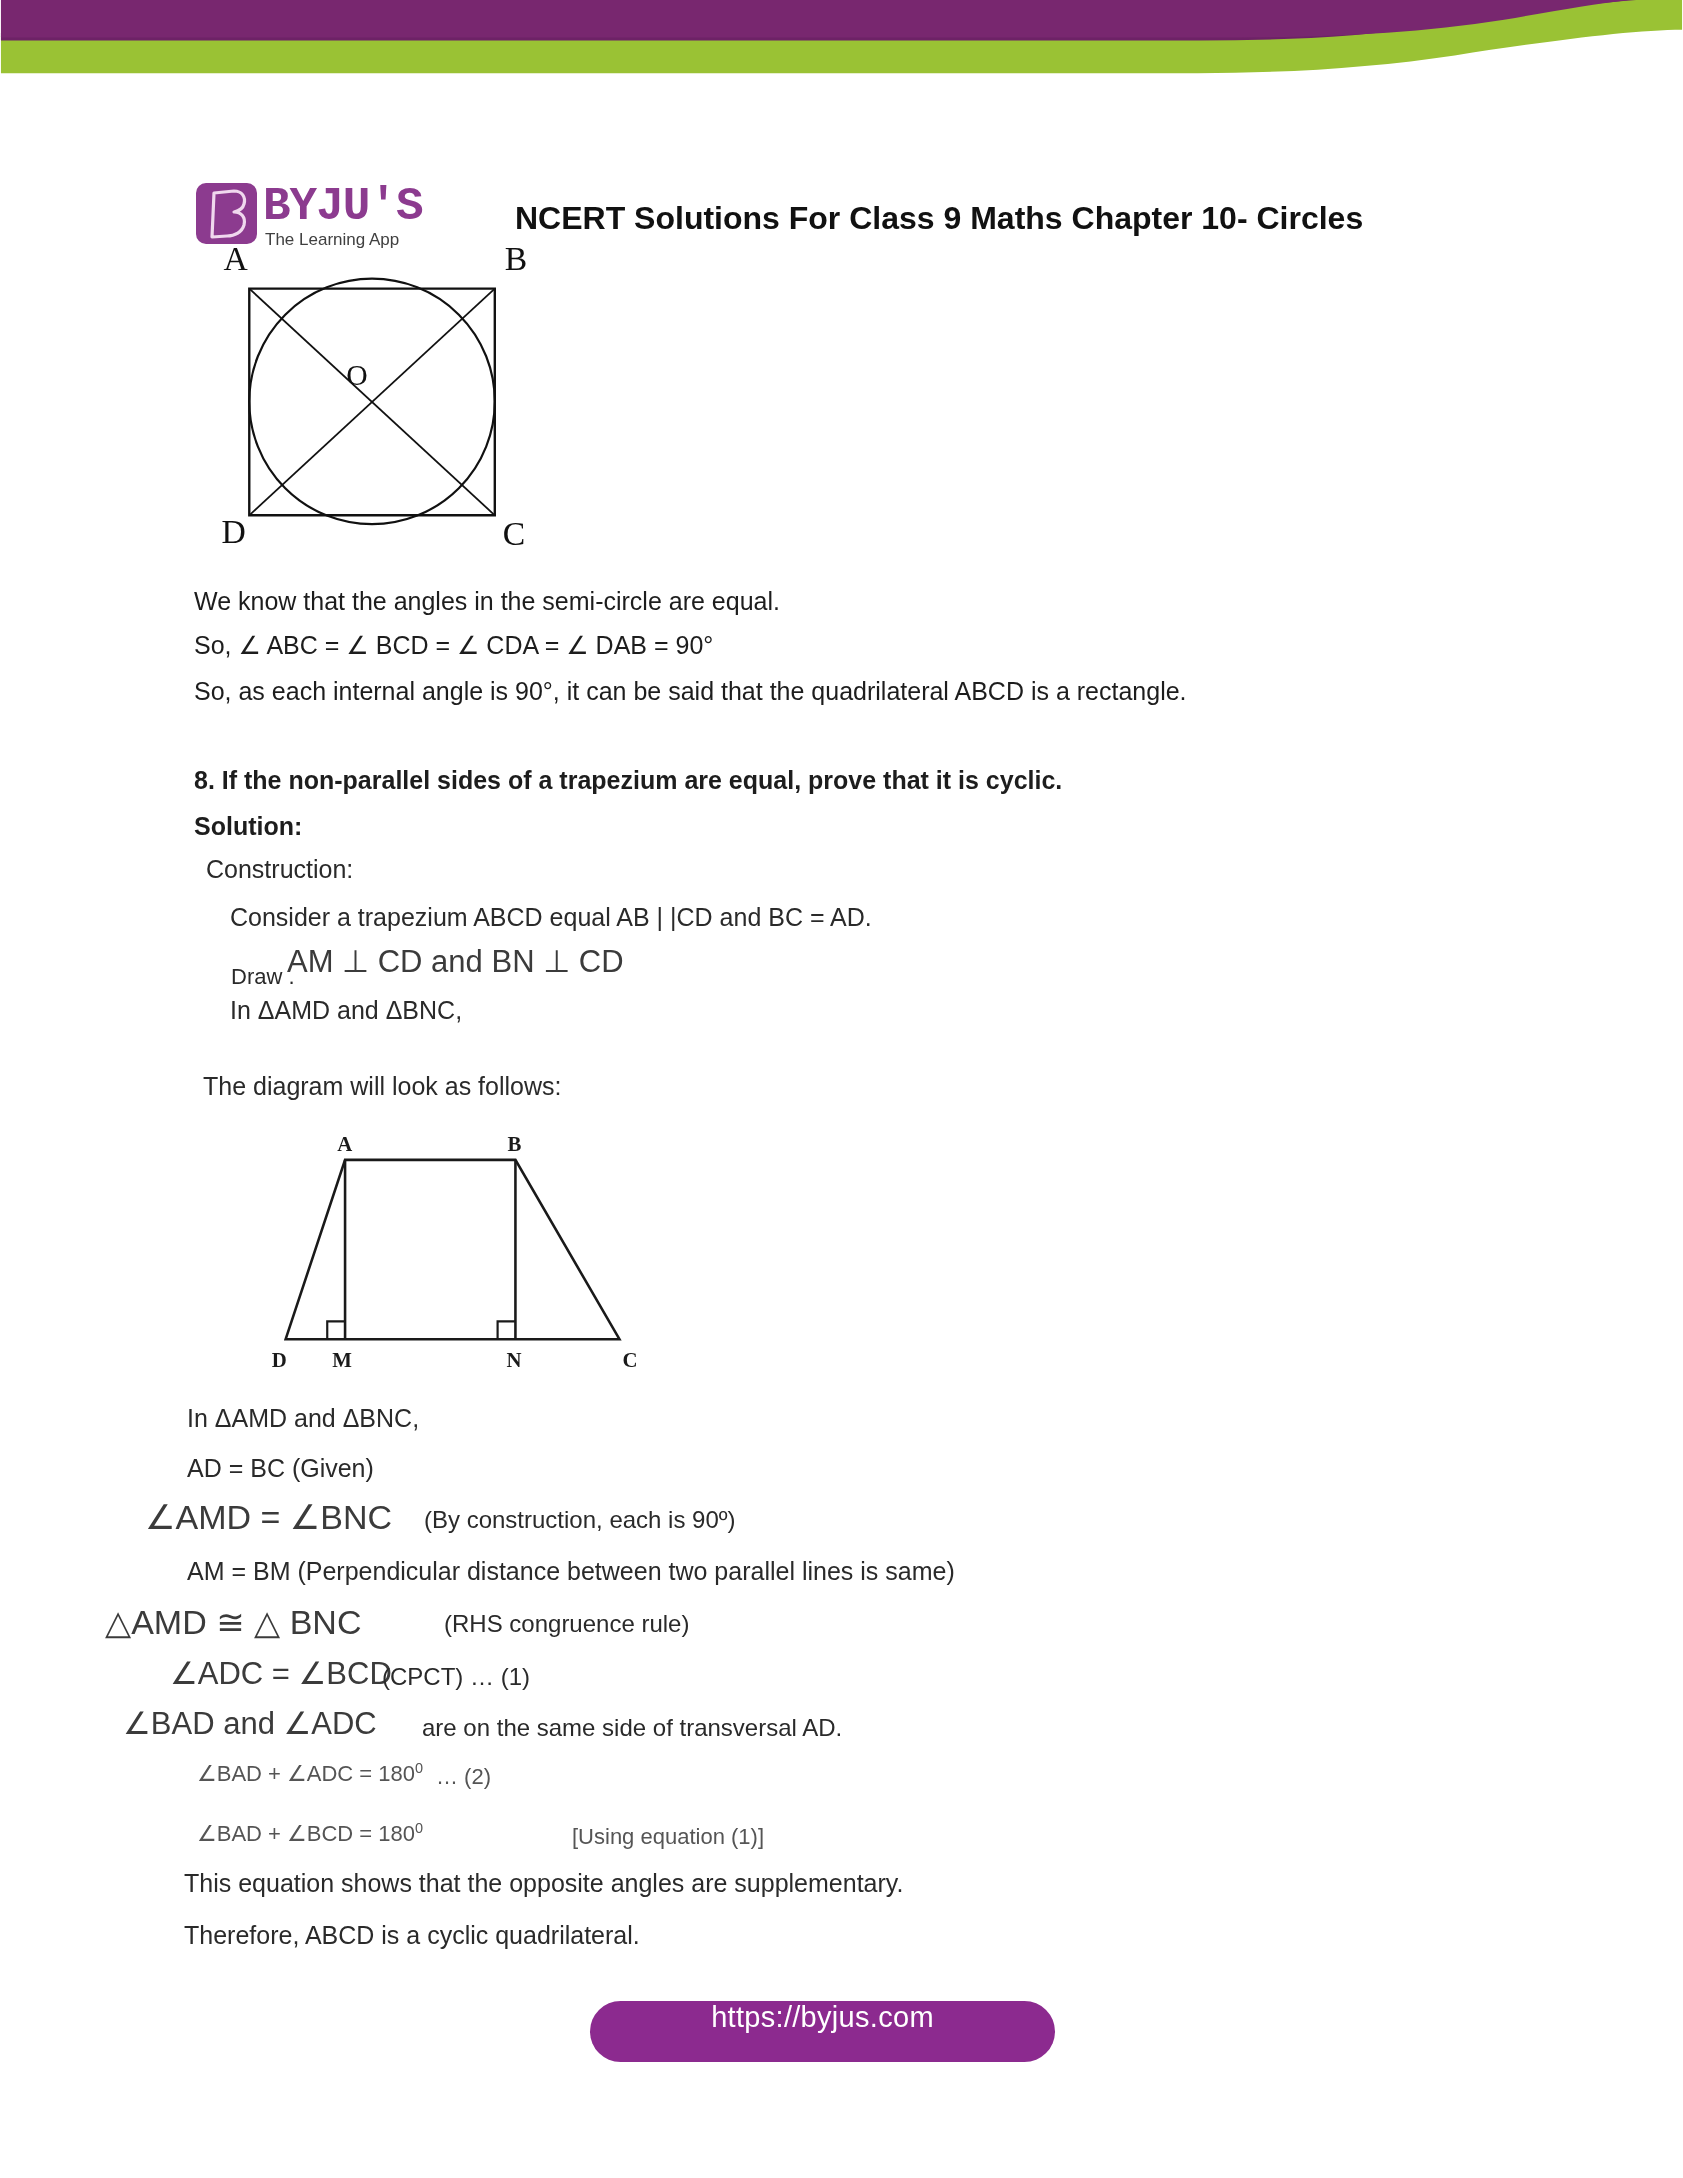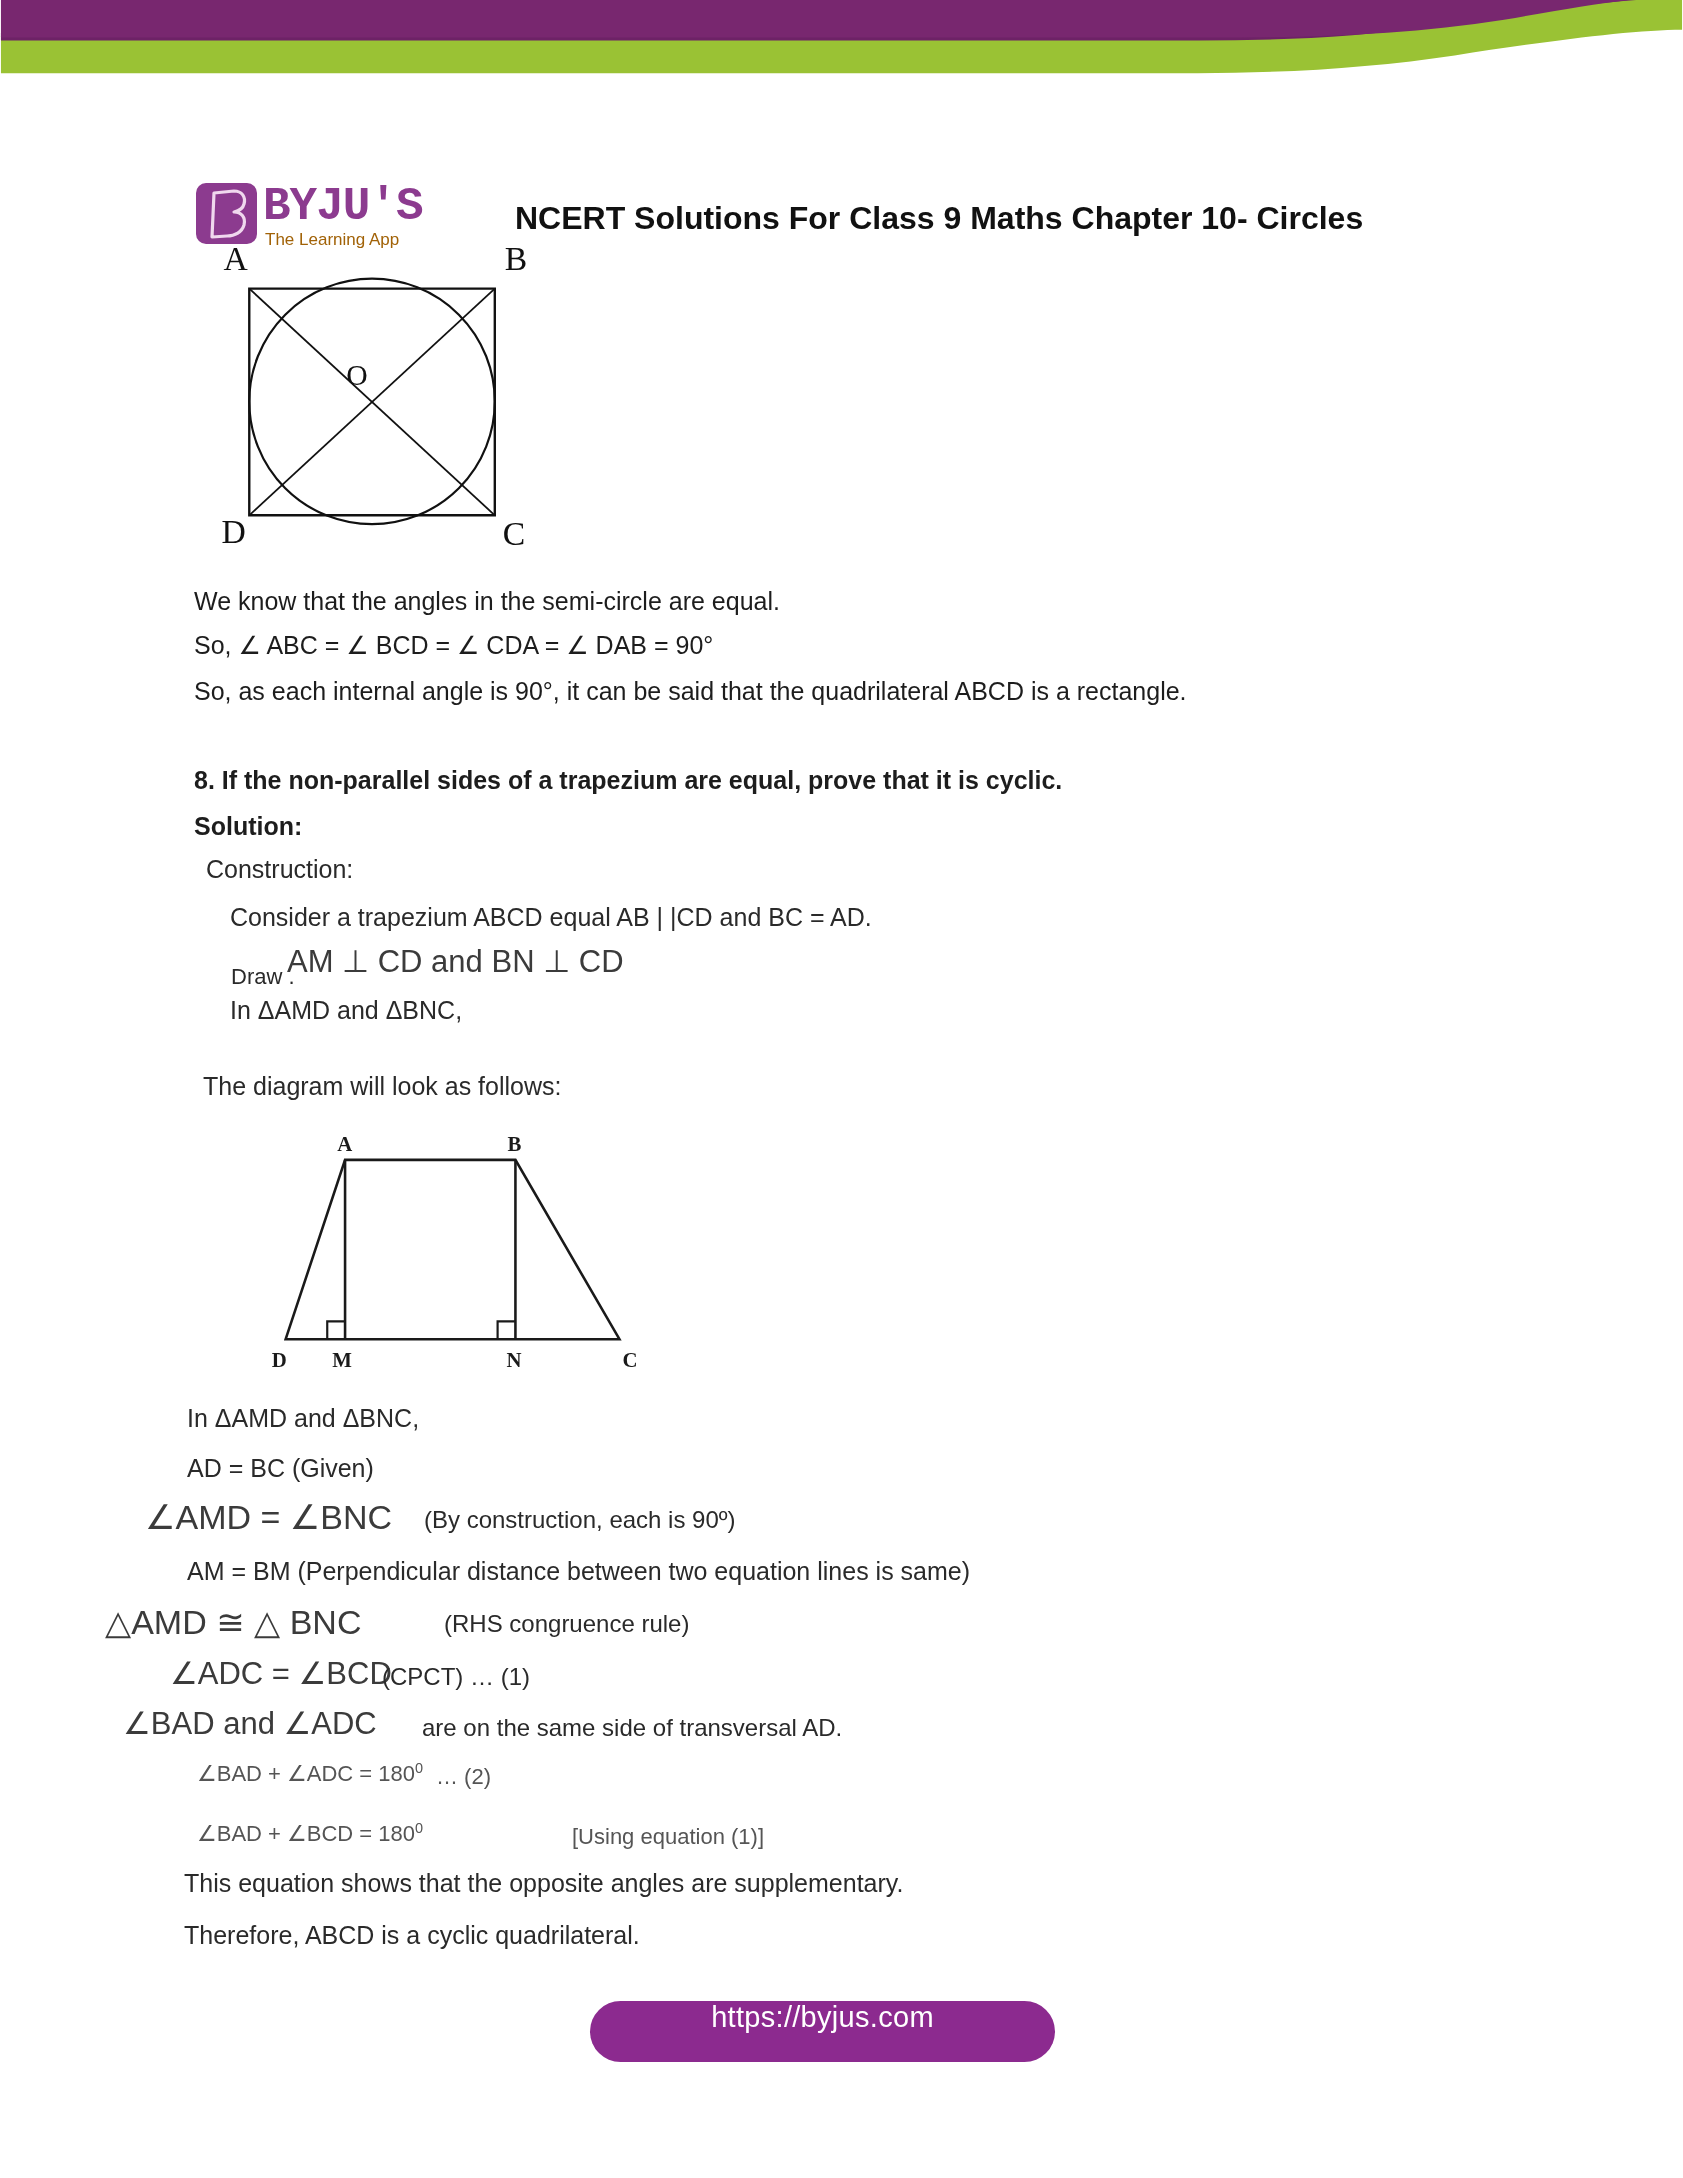--- a/index.html
+++ b/index.html
@@ -59,21 +59,21 @@
     letter-spacing: -1px;
     color: #8c3b8f;
     font-family: Liberation Mono, monospace;
     white-space: nowrap;
   }
   .logo-tag {
     position: absolute;
     left: 69px;
     top: 49px;
     font-size: 17px;
-    color: #a16207;
+    color: #404040;
     white-space: nowrap;
     font-family: "Liberation Sans", sans-serif;
   }
   .logo-cover {
     position: absolute;
     left: 461px;
     top: 79px;
     width: 18px;
     height: 79px;
     background: #ffffff;
@@ -218,21 +218,21 @@
   </svg>
 </div>
 
 <div class="txt t-hand" style="left:187px; top:1404px;">In ΔAMD and ΔBNC,</div>
 
 <div class="txt t-hand" style="left:187px; top:1454px;">AD = BC (Given)</div>
 
 <div class="txt t-bigger" style="left:145px; top:1497px;">∠AMD =  ∠BNC</div>
 <div class="txt" style="left:424px; top:1506px; font-size:24px; color:#2a2a2a;">(By construction, each is 90º)</div>
 
-<div class="txt t-hand" style="left:187px; top:1557px;">AM = BM (Perpendicular distance between two equation lines is same)</div>
+<div class="txt t-hand" style="left:187px; top:1557px;">AM = BM (Perpendicular distance between two parallel lines is same)</div>
 
 <div class="txt t-bigger" style="left:105px; top:1602px;">△AMD ≅ △ BNC</div>
 <div class="txt" style="left:444px; top:1610px; font-size:24px; color:#2a2a2a;">(RHS congruence rule)</div>
 
 <div class="txt t-big" style="left:170px; top:1655px;">∠ADC = ∠BCD</div>
 <div class="txt" style="left:382px; top:1663px; font-size:24px; color:#2a2a2a;">(CPCT) … (1)</div>
 
 <div class="txt t-big" style="left:123px; top:1705px;">∠BAD and ∠ADC</div>
 <div class="txt" style="left:422px; top:1714px; font-size:24px; color:#2a2a2a;">are on the same side of transversal AD.</div>
 

